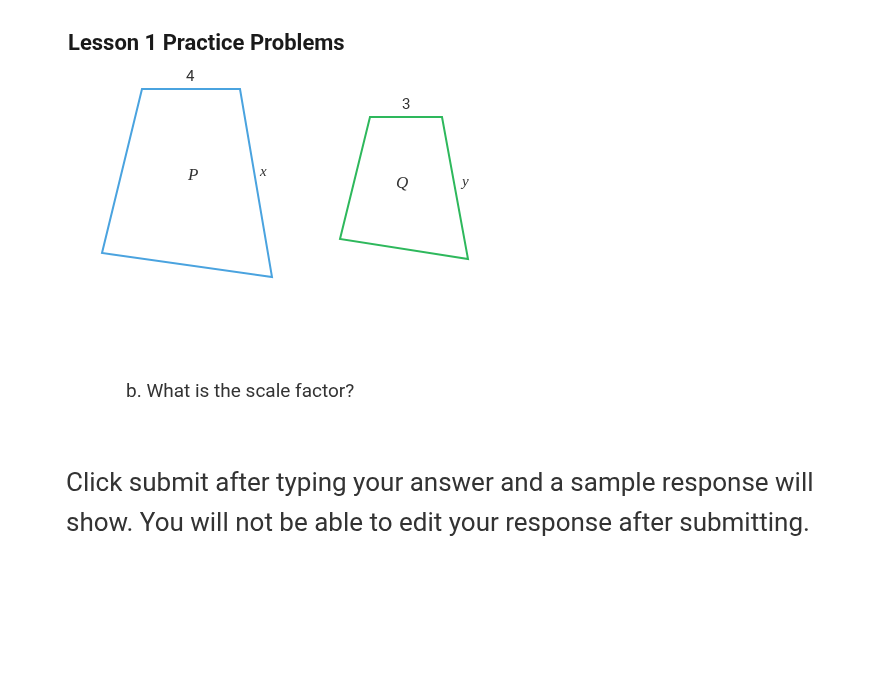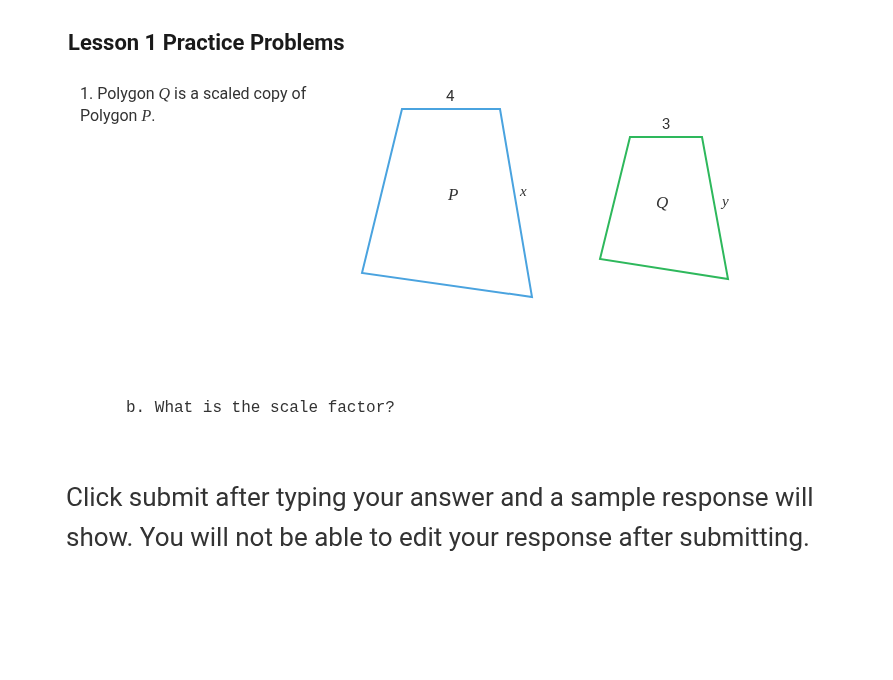--- a/index.html
+++ b/index.html
@@ -13,21 +13,21 @@
       height: 680px;
       background: #ffffff;
       color: #333333;
       position: relative;
       padding: 30px 50px;
     }
     .lesson-title {
       font-size: 22px;
       font-weight: 700;
       color: #1a1a1a;
-      margin-bottom: 24px;
+      margin-bottom: 4px;
       margin-left: 18px;
     }
     .problem-row {
       display: flex;
       align-items: flex-start;
       margin-left: 30px;
     }
     .problem-text {
       font-size: 16px;
       color: #333333;
@@ -63,46 +63,41 @@
       color: #333333;
     }
     .side-label {
       position: absolute;
       font-size: 15px;
       font-style: italic;
       font-family: "Times New Roman", serif;
       color: #333333;
     }
     .sub-question {
-      font-size: 16px;
+      font-size: 19px;
       color: #333333;
       margin-left: 76px;
       margin-top: 60px;
       margin-bottom: 60px;
-      font-family: Liberation Mono, monospace;
     }
     .instruction-text {
       font-size: 26px;
       color: #333333;
       line-height: 1.55;
       margin-left: 16px;
       margin-right: 0;
       font-weight: 400;
     }
   </style>
 </head>
 <body>
 
 <h1 class="lesson-title">Lesson 1 Practice Problems</h1>
 
 <div class="problem-row">
-  <div class="problem-text">
-    <span>1.</span>
-    <span>Polygon </span><span class="italic-var">Q</span><span> is a scaled copy of Polygon </span><span class="italic-var">P</span><span>.</span>
-  </div>
 
   <div class="diagram-area">
     <svg class="diagram-svg" width="480" height="260">
       <polygon fill="none" stroke-width="2" stroke="#4aa3df" points="62,30 160,30 192,218 22,194"></polygon>
       <polygon fill="none" stroke-width="2" stroke="#2eb85c" points="290,58 362,58 388,200 260,180"></polygon>
     </svg>
 
     <div class="dim-label" style="left:106px; top:8px;">4</div>
     <div class="poly-label" style="left:108px; top:106px;">P</div>
     <div class="side-label" style="left:180px; top:104px;">x</div>

